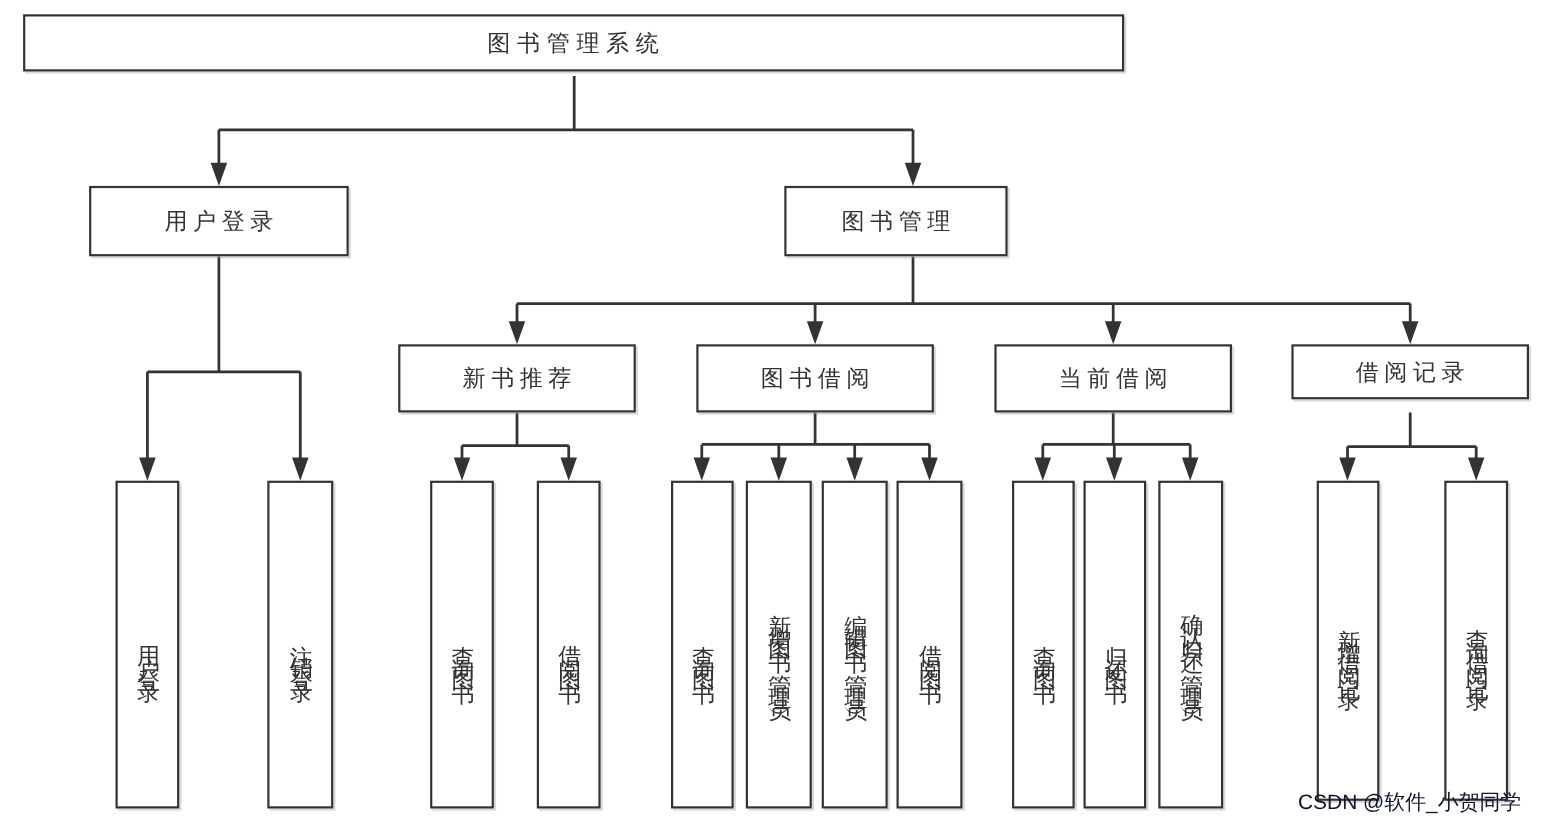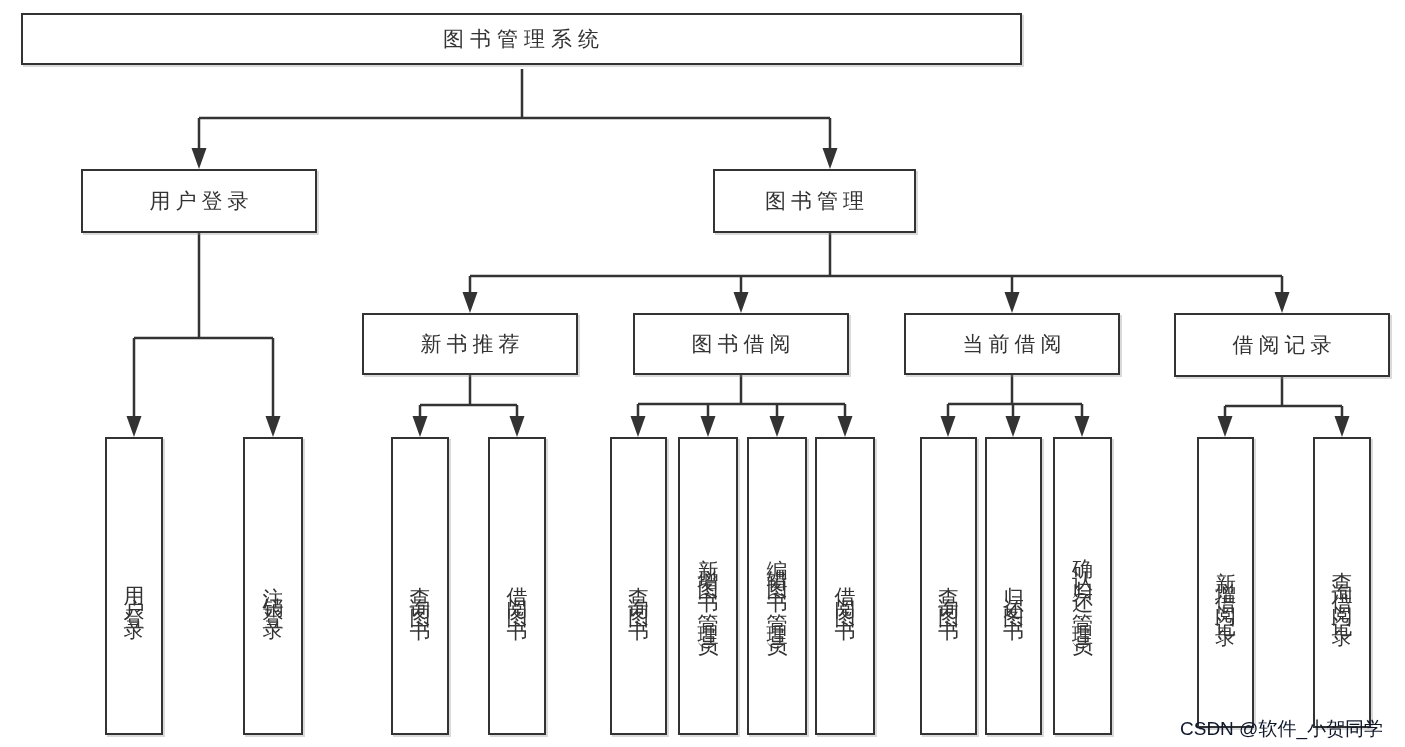--- a/index.html
+++ b/index.html
@@ -39,21 +39,21 @@
   
   #n-root   {left:21px;  top:13px;  width:1001px;height:52px;}
   #n-root .hlabel{letter-spacing:6px;}
   
   #n-login  {left:81px;  top:169px; width:236px; height:64px;}
   #n-mgmt   {left:713px; top:169px; width:203px; height:64px;}
   
   #n-rec    {left:362px; top:313px; width:216px; height:62px;}
   #n-borrow {left:633px; top:313px; width:216px; height:62px;justify-content:center;}
   #n-current{left:904px; top:313px; width:216px; height:62px;}
-  #n-records{left:1174px;top:313px; width:216px; height:64px;}
+  #n-records{left:1174px;top:313px; width:216px; height:50px;}
   
   .leaf{top:437px;height:298px;}
   #l-userlogin {left:105px; width:58px;}
   #l-logout    {left:243px; width:60px;}
   #l-recquery  {left:391px; width:58px;}
   #l-recborrow {left:488px; width:58px;}
   #l-bbquery   {left:610px; width:57px;}
   #l-bbadd     {left:678px; width:60px;}
   #l-bbedit    {left:747px; width:60px;}
   #l-bbborrow  {left:815px; width:60px;}

